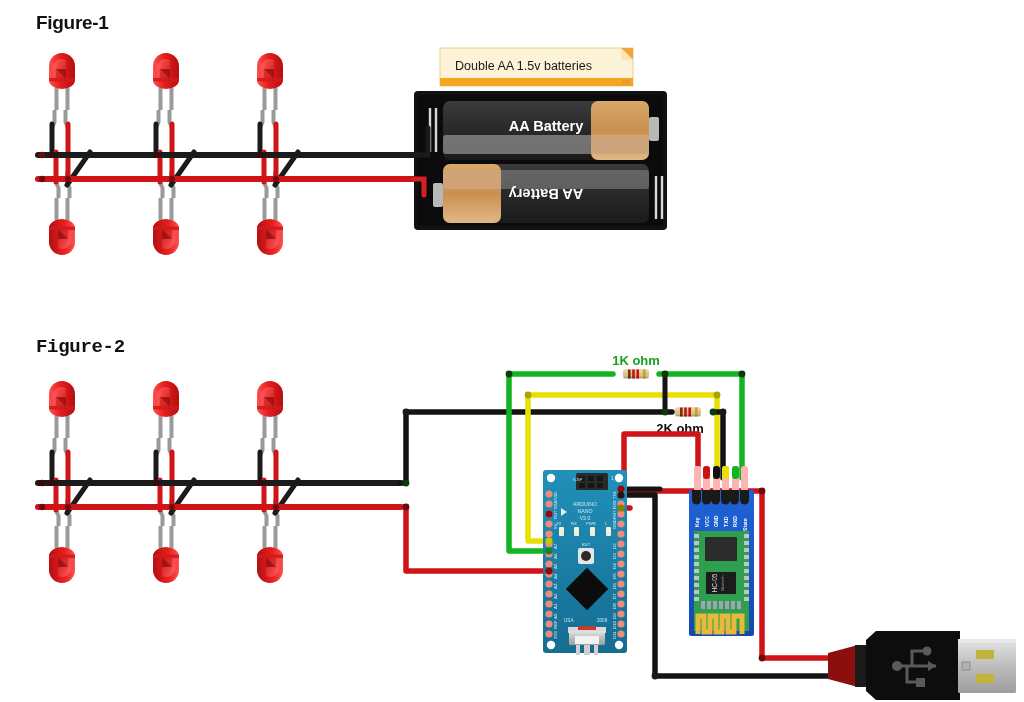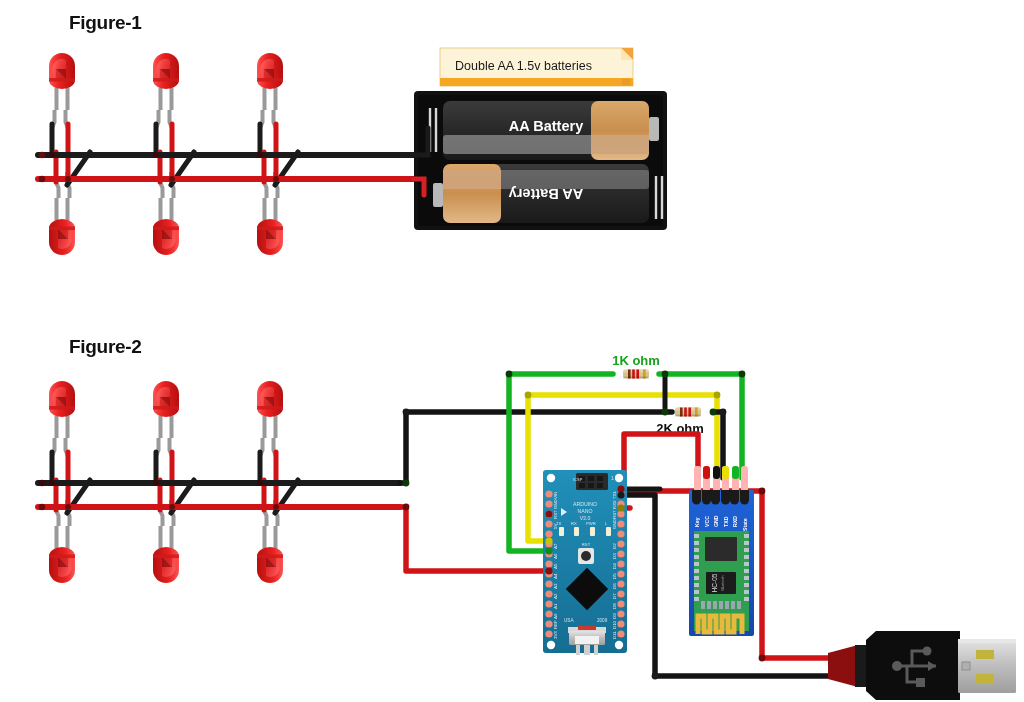--- a/index.html
+++ b/index.html
@@ -1,38 +1,38 @@
 <!DOCTYPE html>
 <html><head>
 <meta charset="utf-8">
 <style>
   html,body{margin:0;padding:0;}
   body{
     width:1024px;height:702px;background:#ffffff;position:relative;overflow:hidden;
     font-family:"Liberation Sans", sans-serif;
   }
   .fig-title{
-    position:absolute;font-weight:bold;font-size:19px;color:#111;letter-spacing:-0.3px;margin-left:33px;
+    position:absolute;font-weight:bold;font-size:19px;color:#111;letter-spacing:-0.3px;
   }
   .stage{position:absolute;left:0;top:0;width:1024px;height:582px;}
   svg{display:block;}
   .note-text{
     font-size:12.5px;color:#1a1a1a;font-family:"Liberation Sans", sans-serif;
   }
   .res-label{font-weight:bold;font-size:13px;font-family:"Liberation Sans", sans-serif;}
   .batt-label{font-weight:bold;font-size:14.5px;fill:#ffffff;font-family:"Liberation Sans", sans-serif;}
   .pin-txt{font-size:4.4px;fill:#dfeef7;font-family:"Liberation Sans", sans-serif;}
   .silk{fill:#cfe6f2;font-family:"Liberation Sans", sans-serif;}
   .hc-pin{font-size:5.2px;fill:#ffffff;font-family:"Liberation Sans", sans-serif;font-weight:bold;}
 </style>
 </head>
 <body>
 
 <div class="fig-title" style="left:36px; top:12px;">Figure-1</div>
-<div class="fig-title" style="left:36px; top:336px;">Figure-2</div>
+<div class="fig-title" style="left:36px; top:336px;font-family:Liberation Mono, monospace;">Figure-2</div>
 
 <div class="stage">
 <svg width="1024" height="702" viewBox="0 0 1024 702" xmlns="http://www.w3.org/2000/svg">
   <defs>
     <linearGradient id="ledG" x1="0" y1="0" x2="1" y2="0">
       <stop offset="0%" stop-color="#ff5252"></stop>
       <stop offset="40%" stop-color="#e8201f"></stop>
       <stop offset="100%" stop-color="#b50f10"></stop>
     </linearGradient>
     <linearGradient id="ledGlow" x1="0" y1="0" x2="1" y2="1">

